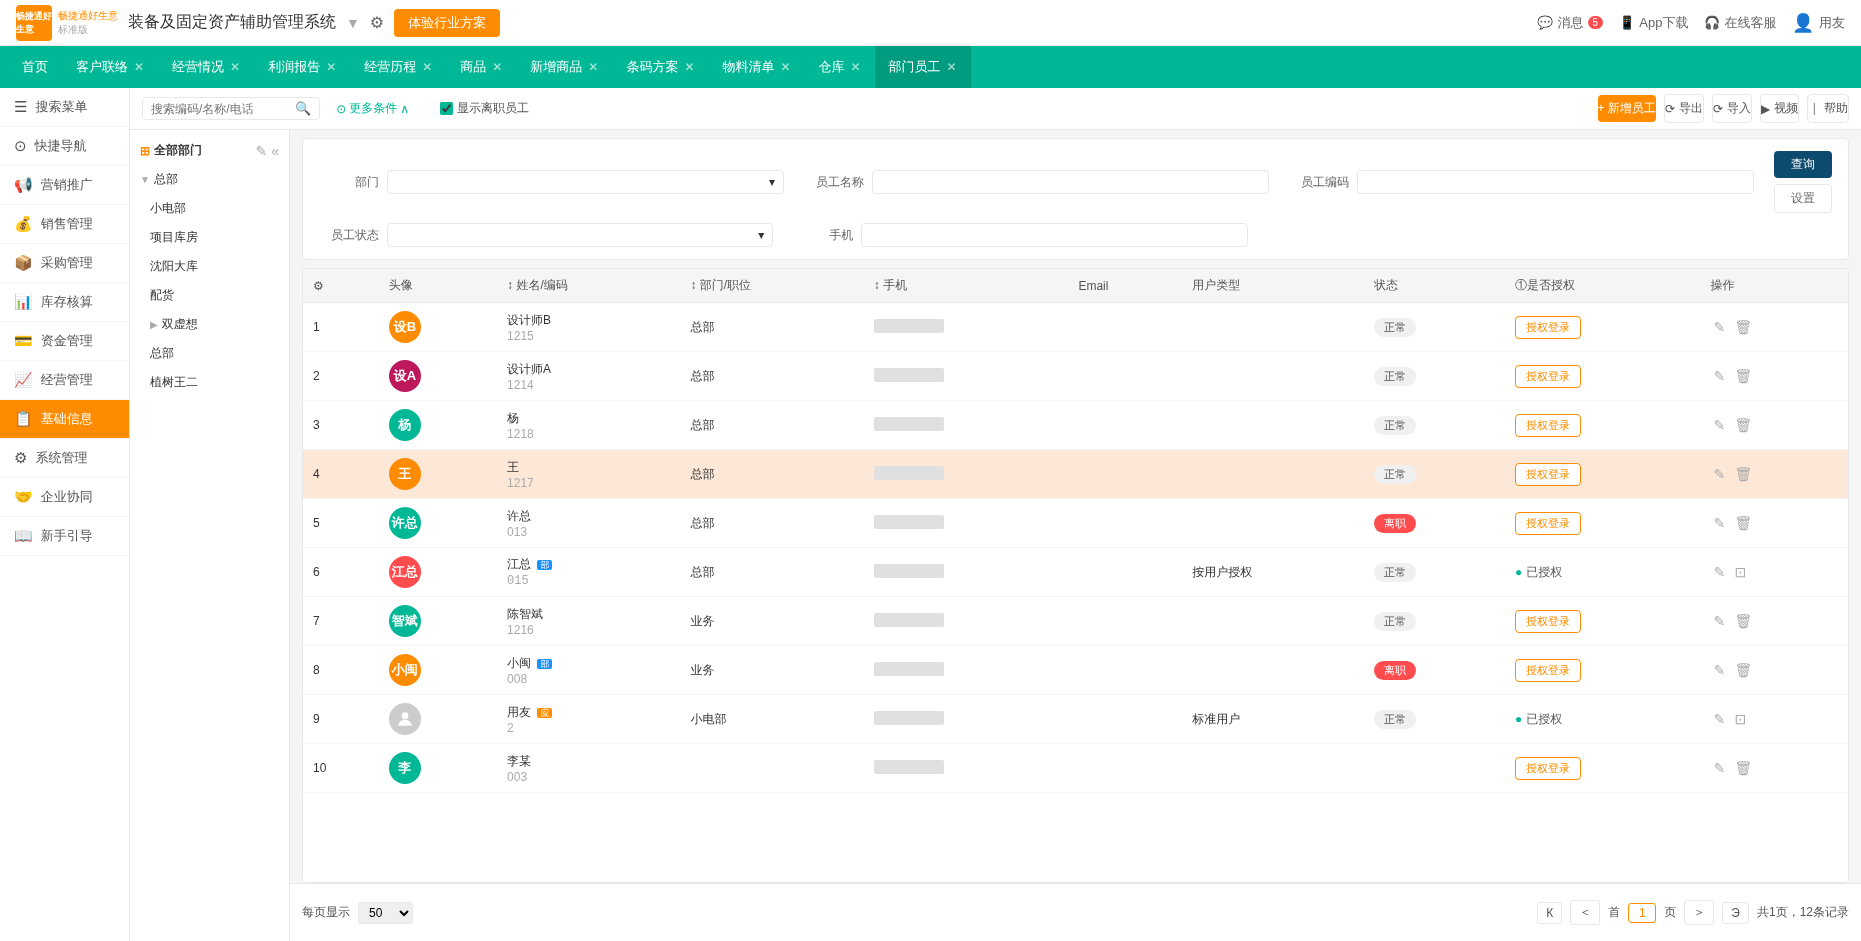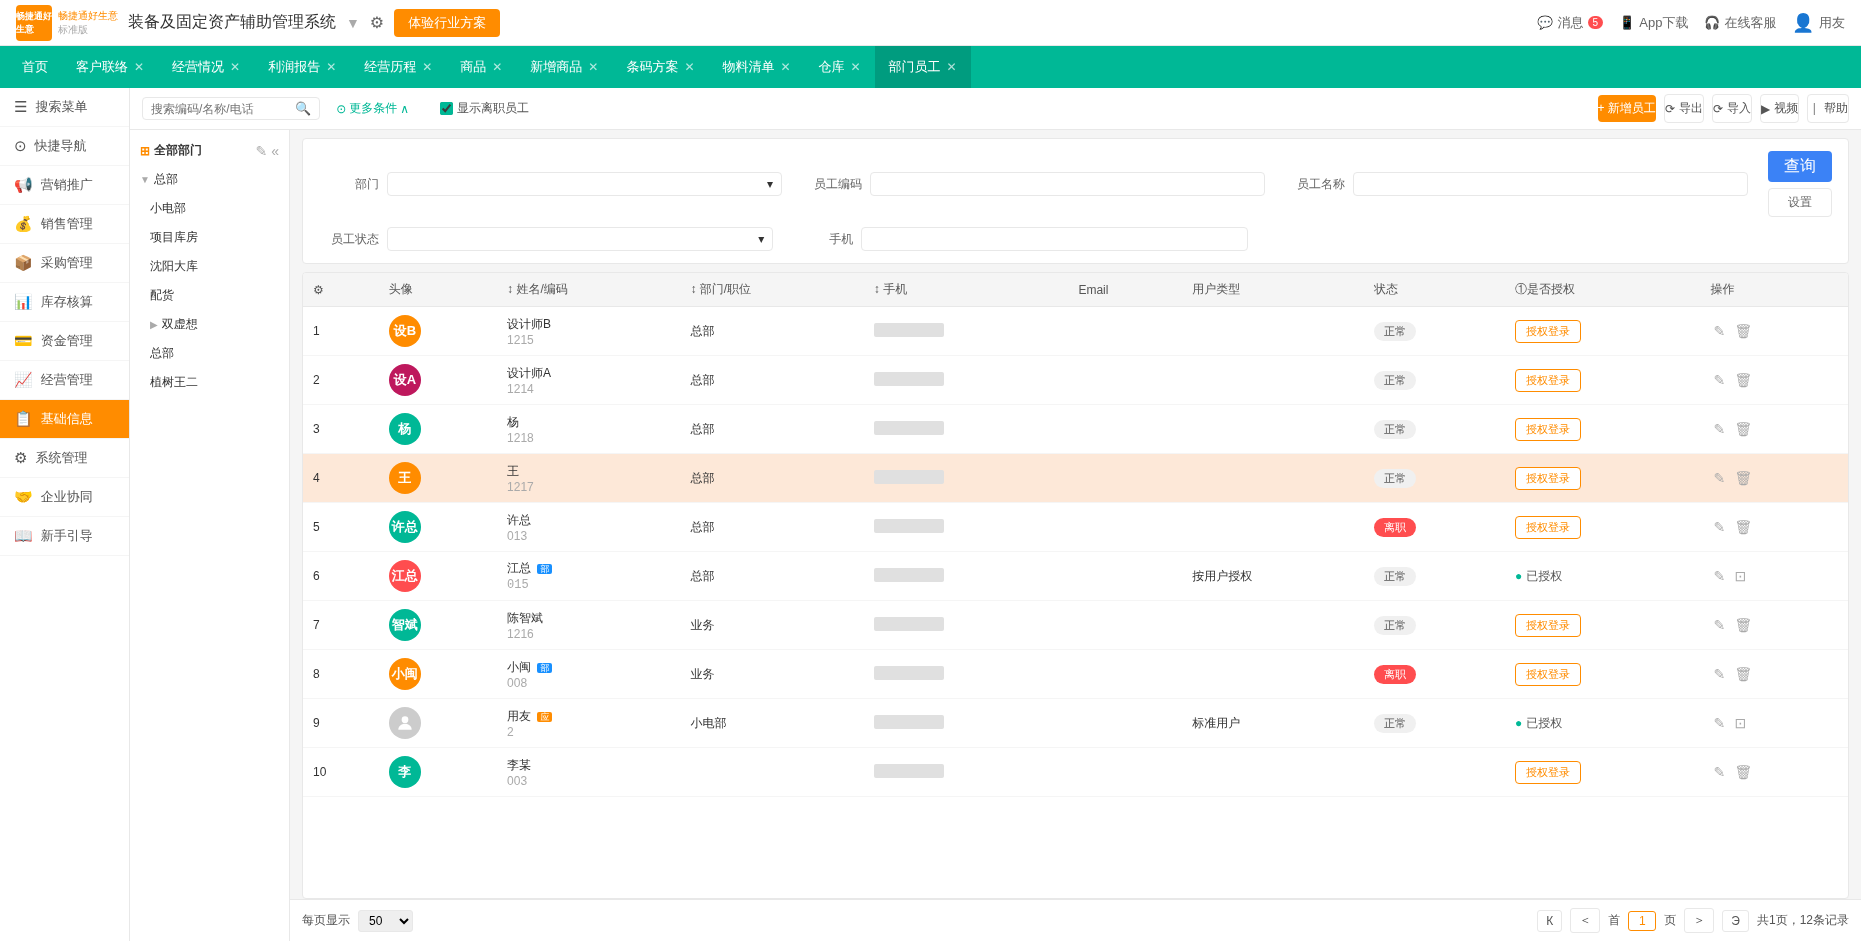--- a/index.html
+++ b/index.html
@@ -72,21 +72,21 @@
     .filter-row:last-child { margin-bottom: 0; }
     .filter-item { display: flex; align-items: center; gap: 8px; flex: 1; }
     .filter-label { font-size: 12px; color: #666; white-space: nowrap; width: 60px; text-align: right; }
     .filter-select {
       border: 1px solid #e8e8e8; border-radius: 4px; padding: 4px 8px; font-size: 12px;
       color: #333; flex: 1; display: flex; align-items: center; justify-content: space-between; cursor: pointer;
       background: white; min-width: 200px;
     }
     .filter-input { border: 1px solid #e8e8e8; border-radius: 4px; padding: 4px 8px; font-size: 12px; flex: 1; outline: none; min-width: 200px; }
     .filter-actions { display: flex; flex-direction: column; gap: 6px; }
-    .query-btn { background: #3b82f6; color: white; border: none; border-radius: 4px; padding: 5px 16px; font-size: 16px; cursor: pointer; }
+    .query-btn { background: #0c4a6e; color: white; border: none; border-radius: 4px; padding: 5px 16px; font-size: 12px; cursor: pointer; }
     .set-btn { background: white; color: #666; border: 1px solid #e8e8e8; border-radius: 4px; padding: 5px 16px; font-size: 12px; cursor: pointer; }
 
     
     .table-wrap { flex: 1; overflow-y: auto; margin: 0 12px; background: white; border: 1px solid #e8e8e8; border-radius: 4px; }
     table { width: 100%; border-collapse: collapse; font-size: 12px; }
     thead tr { background: #f5f5f5; }
     th { padding: 8px 10px; text-align: left; font-weight: normal; color: #555; border-bottom: 1px solid #e8e8e8; white-space: nowrap; }
     td { padding: 8px 10px; border-bottom: 1px solid #f5f5f5; vertical-align: middle; color: #333; }
     tr.highlighted { background: #fde8d8; }
 
@@ -99,21 +99,21 @@
     .auth-btn { background: white; color: #ff8c00; border: 1px solid #ff8c00; border-radius: 4px; padding: 3px 10px; font-size: 11px; cursor: pointer; }
     .authorized { color: #555; font-size: 12px; display: flex; align-items: center; gap: 4px; }
     .green-dot { color: #00b896; }
     .phone-blur { background: #e0e0e0; color: #e0e0e0; border-radius: 2px; min-width: 70px; display: inline-block; height: 14px; }
     .op-icon { color: #aaa; cursor: pointer; font-size: 14px; margin: 0 3px; }
     .tag-blue { background: #1890ff; color: white; font-size: 9px; padding: 0 3px; border-radius: 2px; margin-left: 3px; }
     .tag-orange { background: #ff8c00; color: white; font-size: 9px; padding: 0 3px; border-radius: 2px; margin-left: 3px; }
 
     
     .pagination {
-      background: white; border-top: 1px solid #e8e8e8; padding: 8px 12px;
+      background: white; border-top: 1px solid #e8e8e8; padding: 16px 12px;
       display: flex; align-items: center; justify-content: space-between; font-size: 12px; color: #555;
     }
     .pagination-right { display: flex; align-items: center; gap: 8px; }
     .page-btn { border: 1px solid #e8e8e8; background: white; padding: 3px 8px; cursor: pointer; border-radius: 3px; color: #555; font-size: 12px; }
     .page-btn:disabled { color: #ccc; cursor: default; }
     .page-num { border: 1px solid #ff8c00; color: #ff8c00; padding: 2px 8px; border-radius: 3px; min-width: 28px; text-align: center; }
 
     
     .content-panels { display: flex; flex: 1; overflow: hidden; }
     .dept-tree-panel { width: 160px; background: white; border-right: 1px solid #e8e8e8; overflow-y: auto; padding: 8px 0; flex-shrink: 0; }
@@ -315,25 +315,25 @@
         <div class="filter-form">
           <div class="filter-row">
             <div class="filter-item">
               <span class="filter-label">部门</span>
               <div class="filter-select">
                 <span></span>
                 <span>▾</span>
               </div>
             </div>
             <div class="filter-item">
-              <span class="filter-label">员工编码</span>
+              <span class="filter-label">员工名称</span>
               <input class="filter-input" type="text" value="" style="">
             </div>
             <div class="filter-item">
-              <span class="filter-label">员工名称</span>
+              <span class="filter-label">员工编码</span>
               <input class="filter-input" type="text" value="" style="">
             </div>
             <div class="filter-actions">
               <button class="query-btn">查询</button>
               <button class="set-btn">设置</button>
             </div>
           </div>
           <div class="filter-row">
             <div class="filter-item">
               <span class="filter-label">员工状态</span>

